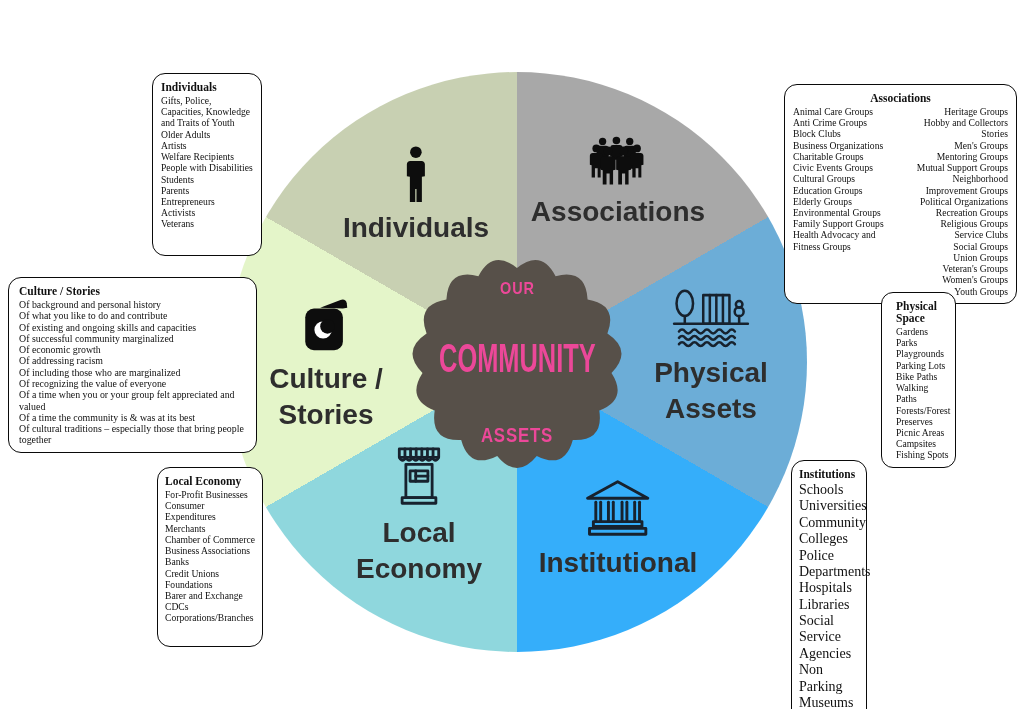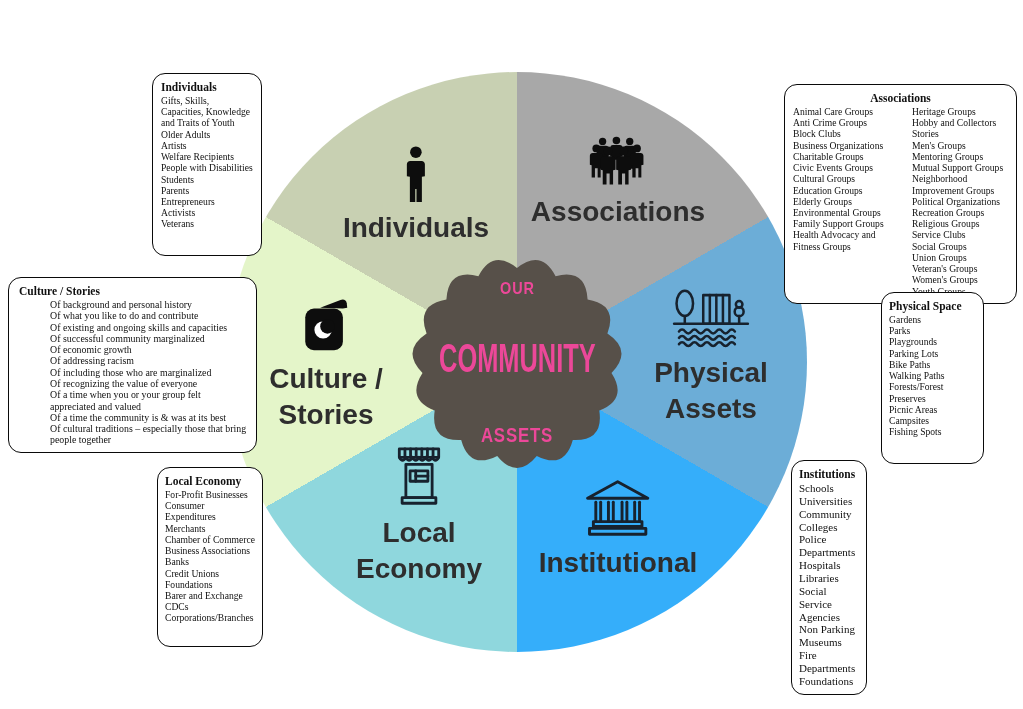--- a/index.html
+++ b/index.html
@@ -34,29 +34,29 @@
 
   
   .callout{position:absolute;z-index:5;background:#fff;border:1.6px solid #0a0a0a;border-radius:13px;
            box-sizing:border-box;padding:7px 8px 6px;color:#101010;
            font-family:"Liberation Serif",serif;}
   .callout-title{font-weight:bold;font-size:11.5px;margin-bottom:2px;}
   .callout-item{font-size:9.6px;line-height:1.17;}
   .box-individuals{left:152px;top:73px;width:110px;min-height:183px;}
   .box-associations{left:784px;top:84px;width:233px;min-height:206px;}
   .box-associations .callout-title{text-align:center;}
-  .assoc-cols{display:flex;gap:17px;}
+  .assoc-cols{display:flex;gap:5px;}
   .assoc-col1{flex:0 0 102px;}
-  .assoc-col2{flex:1;}
+  .assoc-col2{flex:1;text-align:right;}
   .box-culture{left:8px;top:277px;width:249px;min-height:172px;padding-left:10px;}
-  .box-culture .callout-item{font-size:9.9px;line-height:1.14;margin-left:31px;}
+  .box-culture .callout-item{font-size:9.9px;line-height:1.14;}
   .box-local{left:157px;top:467px;width:106px;min-height:180px;padding-left:7px;padding-right:5px;}
-  .box-physical{left:881px;top:292px;width:103px;min-height:172px;padding-left:7px;padding-right:5px;}
+  .box-physical{left:881px;top:292px;width:75px;min-height:172px;padding-left:14px;padding-right:5px;border-radius:12px;}
   .box-institutions{left:791px;top:460px;width:76px;min-height:190px;padding-left:7px;padding-right:4px;}
-  .box-institutions .callout-item{font-size:11px;}
+  .box-institutions .callout-item{font-size:14px;}
 
   
   .icon-fill{fill:#0d0d0d;}
   .icon-stroke{fill:none;stroke:#17222e;stroke-linecap:round;stroke-linejoin:round;}
 </style>
 </head>
 <body>
 
 <div id="stage">
 
@@ -171,21 +171,21 @@
     <div id="badge-text" style="color: #ec4899; gap: 36px;">
       <div class="badge-our">OUR</div>
       <div class="badge-community">COMMUNITY</div>
       <div class="badge-assets">ASSETS</div>
     </div>
   </div>
 
   <div class="callout box-individuals">
     <div class="callout-title">Individuals</div>
     <div class="callout-list">
-        <div class="callout-item">Gifts, Skills, Capacities, Knowledge and Traits of Youth</div>
+        <div class="callout-item">Gifts, Police, Capacities, Knowledge and Traits of Youth</div>
         <div class="callout-item">Older Adults</div>
         <div class="callout-item">Artists</div>
         <div class="callout-item">Welfare Recipients</div>
         <div class="callout-item">People with Disabilities</div>
         <div class="callout-item">Students</div>
         <div class="callout-item">Parents</div>
         <div class="callout-item">Entrepreneurs</div>
         <div class="callout-item">Activists</div>
         <div class="callout-item">Veterans</div>
       </div>

